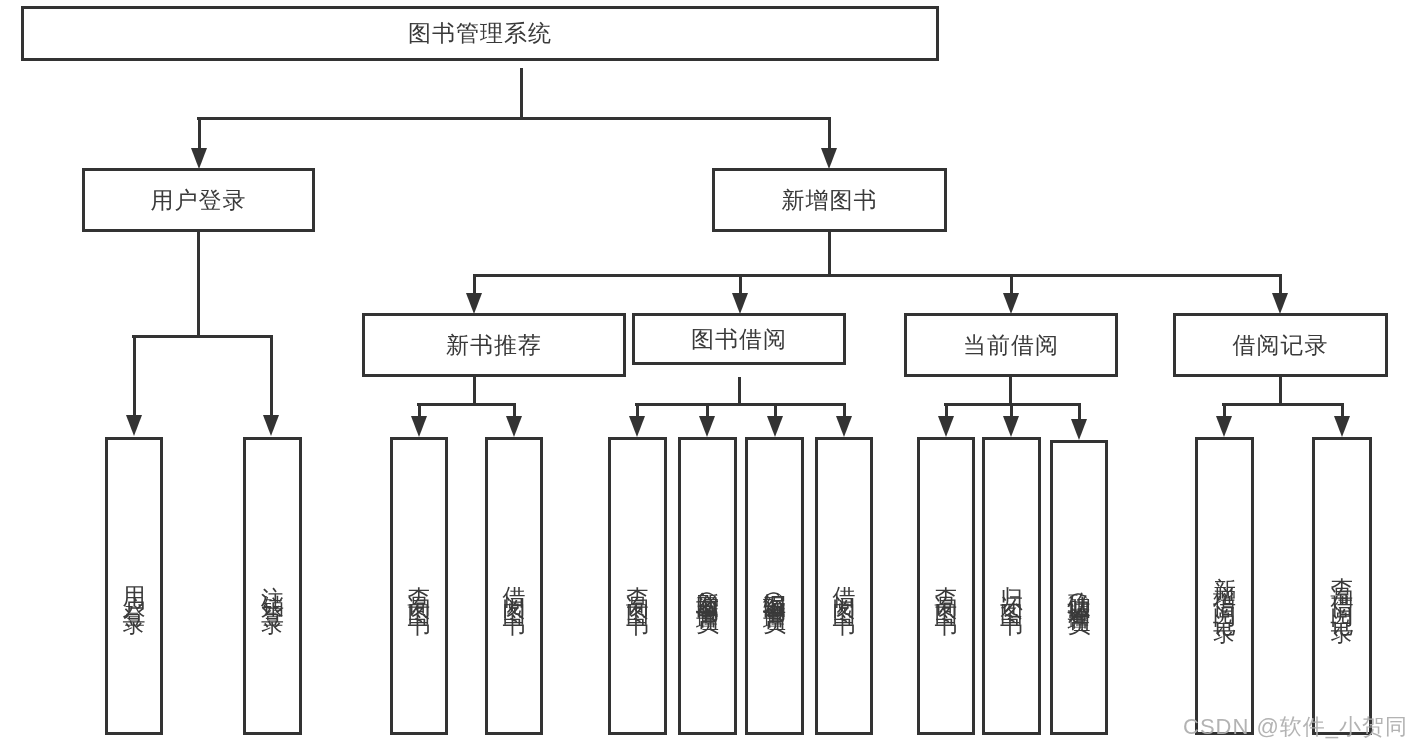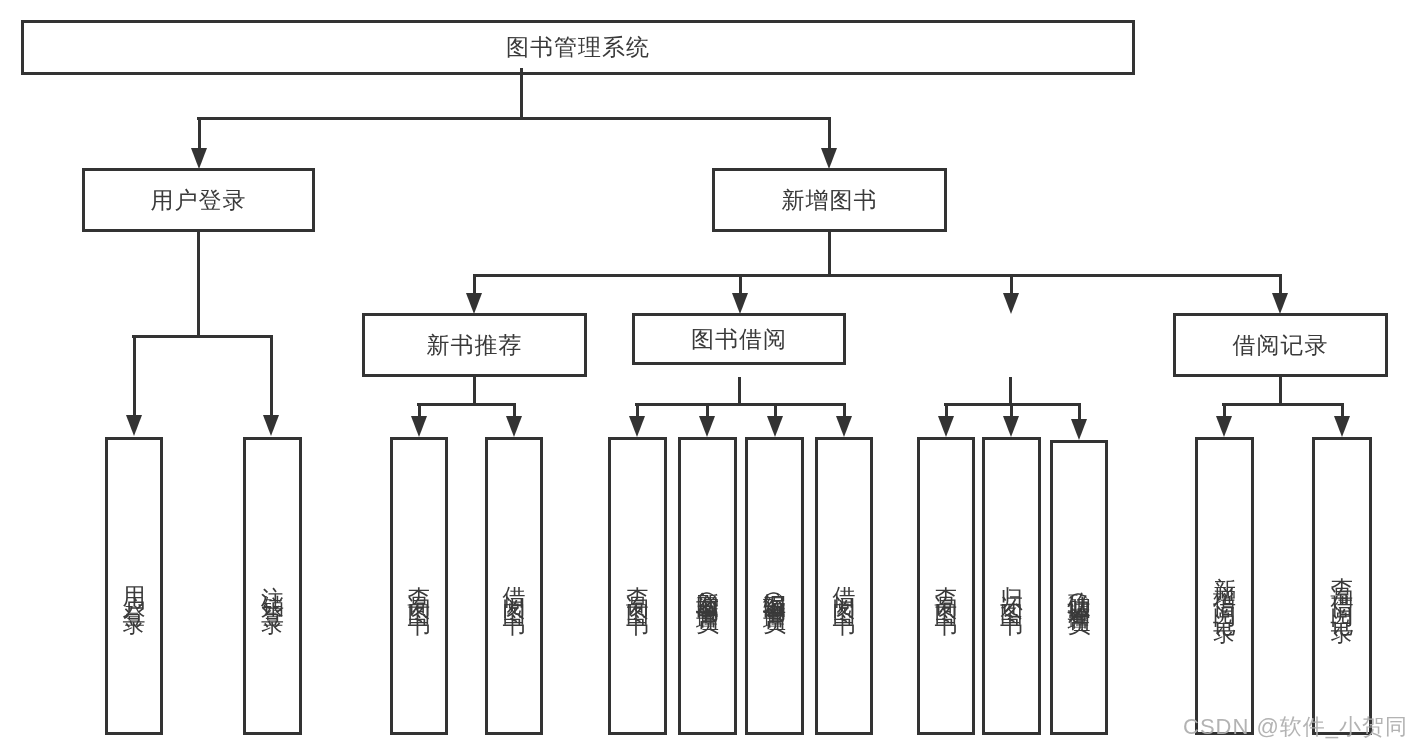--- a/index.html
+++ b/index.html
@@ -57,21 +57,21 @@
     letter-spacing: 1px;
     white-space: nowrap;
     z-index: 5;
   }
 </style>
 </head>
 <body>
 
 <div class="canvas">
 
-  <div class="box hbox" style="left:21px;top:20px;width:1114px;height:55px">图书管理系统</div>
+  <div class="box hbox" style="left:21px;top:6px;width:918px;height:55px">图书管理系统</div>
 
   <div class="vline" style="left:520px;top:68px;height:51px"></div>
   <div class="hline" style="left:197px;top:117px;width:634px"></div>
   <div class="arrow" style="left:191px;top:118px;height:51px">
       <div class="stem"></div>
       <div class="head"></div>
     </div>
   <div class="arrow" style="left:821px;top:118px;height:51px">
       <div class="stem"></div>
       <div class="head"></div>
@@ -103,22 +103,23 @@
     </div>
   <div class="arrow" style="left:1003px;top:276px;height:38px">
       <div class="stem"></div>
       <div class="head"></div>
     </div>
   <div class="arrow" style="left:1272px;top:276px;height:38px">
       <div class="stem"></div>
       <div class="head"></div>
     </div>
 
-  <div class="box hbox" style="left:362px;top:313px;width:225px;height:64px">新书推荐</div>
+  <div class="box hbox" style="left:362px;top:313px;width:264px;height:64px">新书推荐</div>
   <div class="box hbox" style="left:632px;top:313px;width:214px;height:52px">图书借阅</div>
+  <div class="box hbox" style="left:904px;top:313px;width:214px;height:64px">当前借阅</div>
   <div class="box hbox" style="left:1173px;top:313px;width:215px;height:64px">借阅记录</div>
 
   <div class="vline" style="left:473px;top:377px;height:28px"></div>
   <div class="hline" style="left:417px;top:403px;width:99px"></div>
   <div class="arrow" style="left:411px;top:405px;height:32px">
       <div class="stem"></div>
       <div class="head"></div>
     </div>
   <div class="arrow" style="left:506px;top:405px;height:32px">
       <div class="stem"></div>

